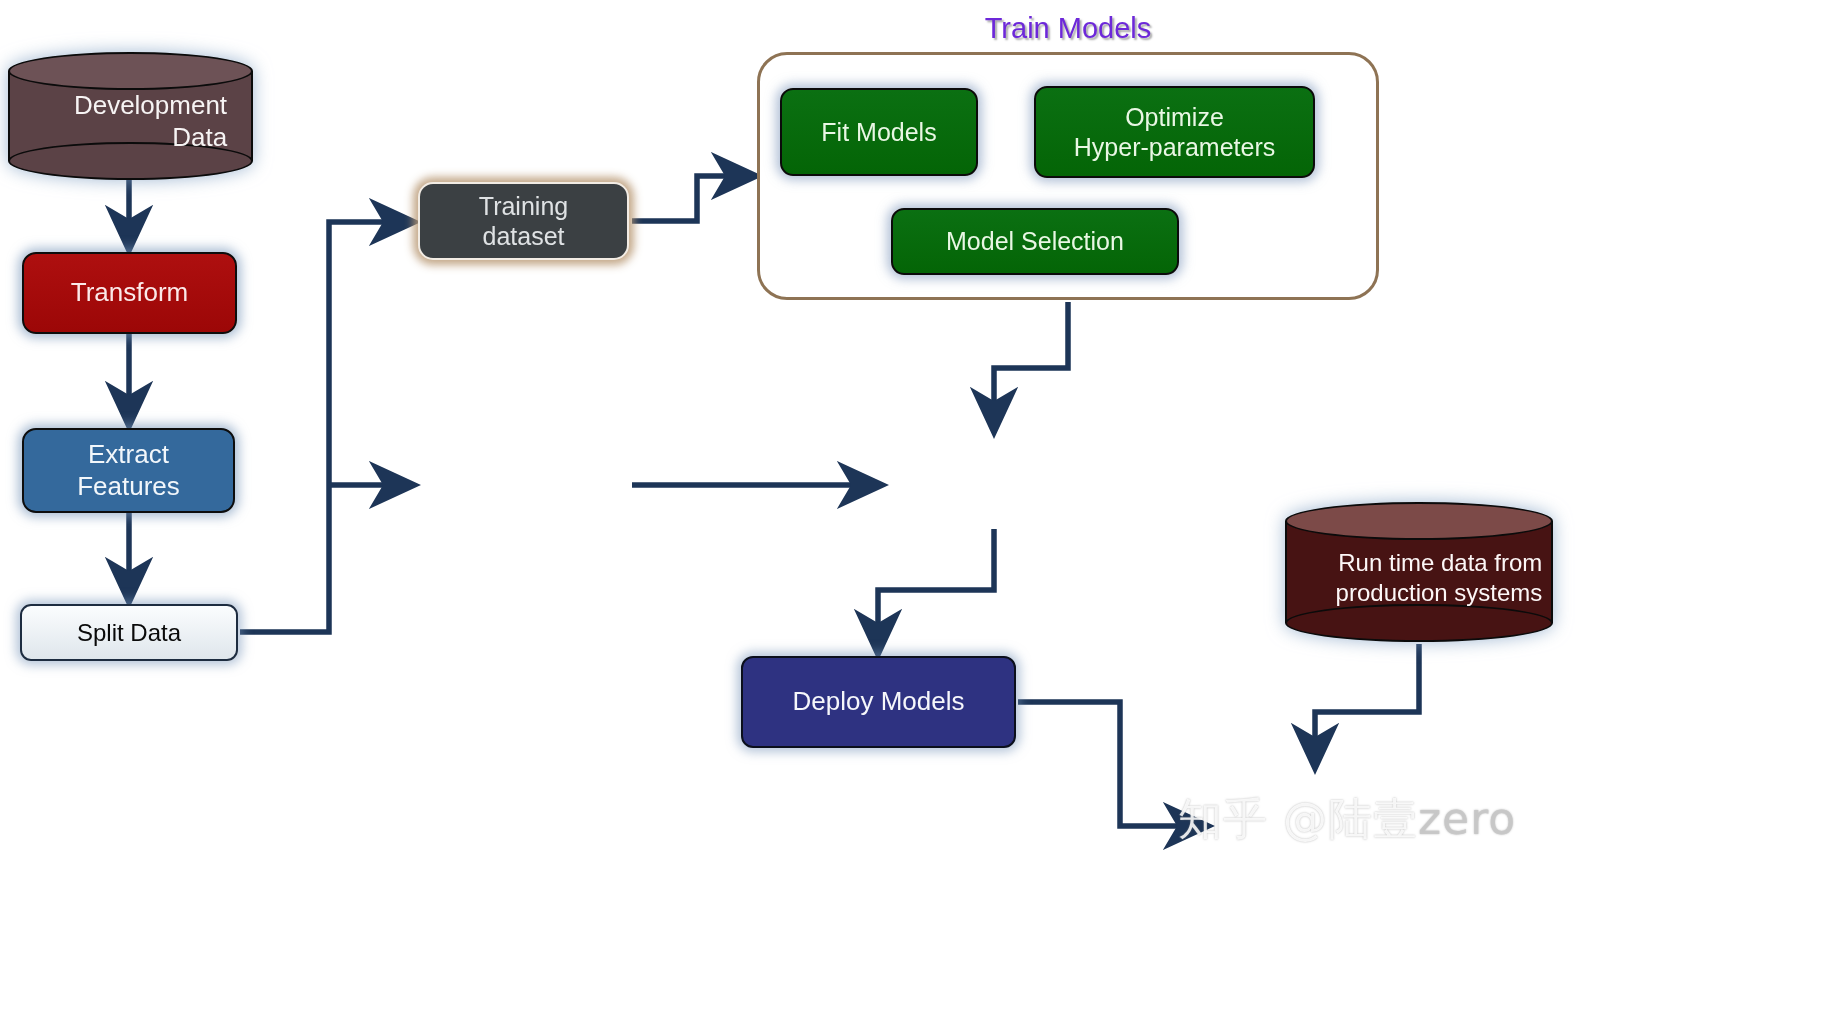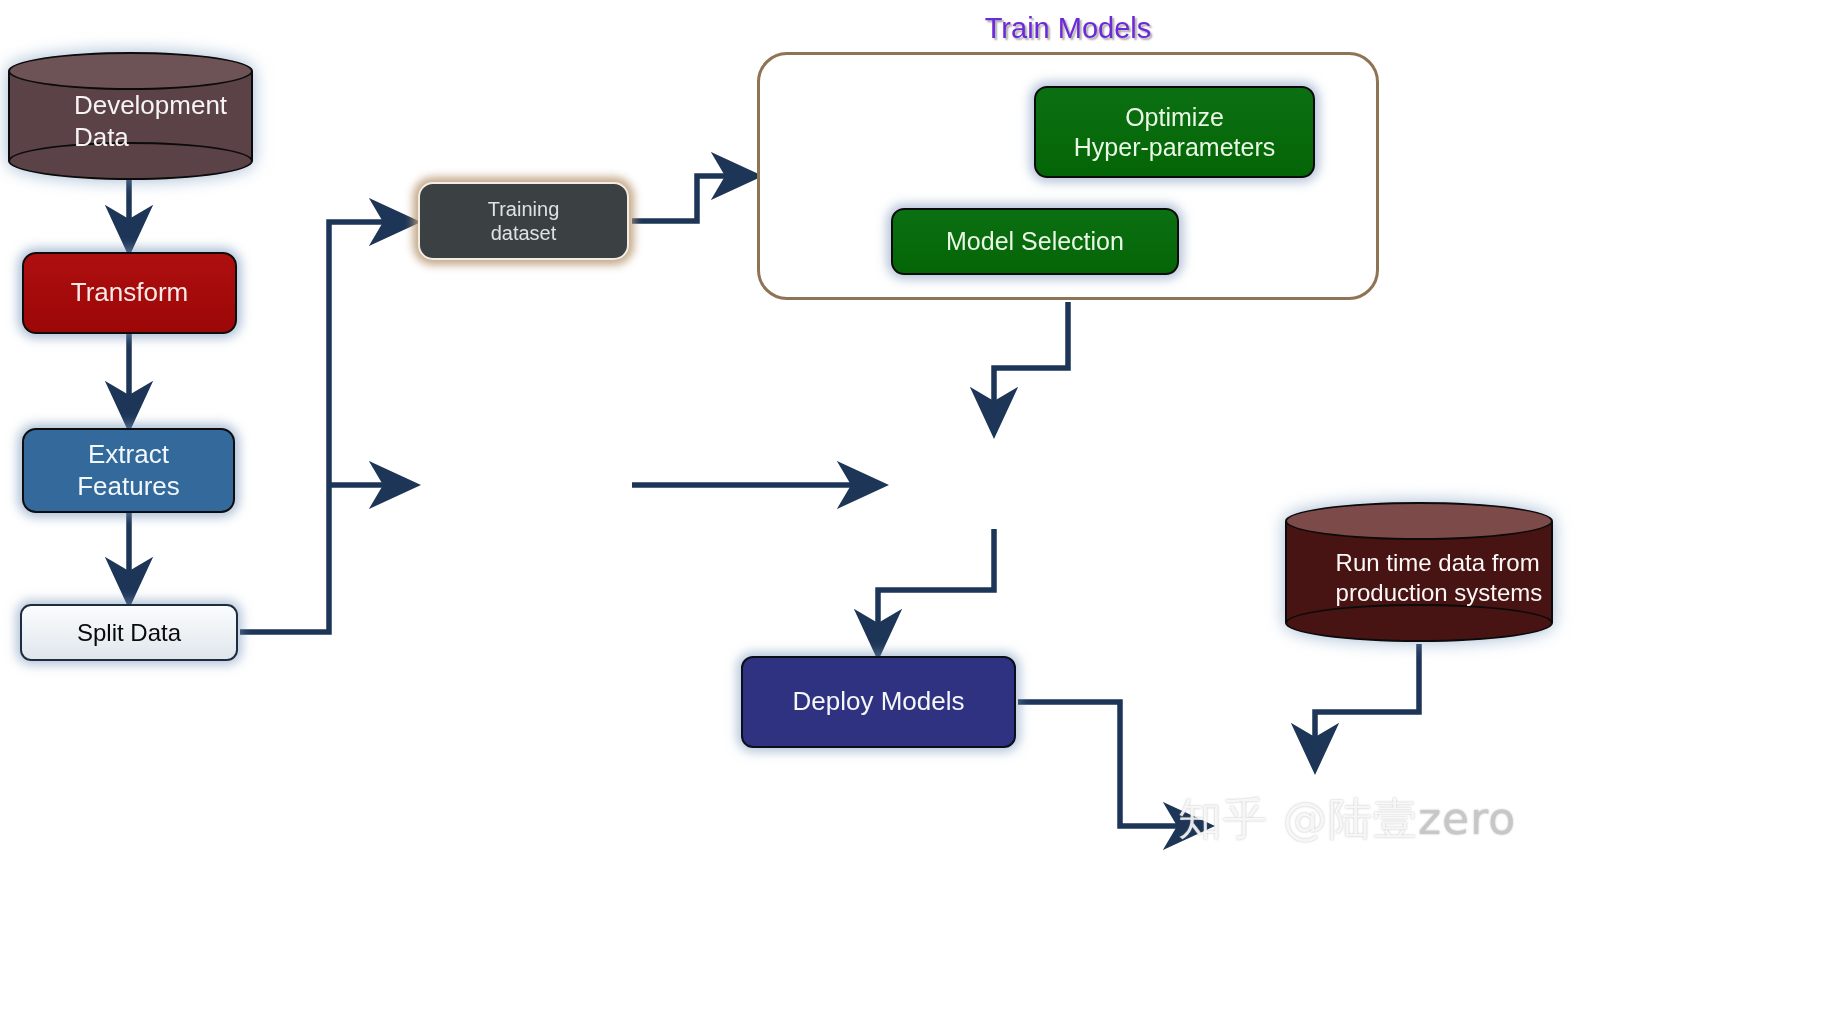--- a/index.html
+++ b/index.html
@@ -62,21 +62,21 @@
     font-size: 24px;
     border: 2.5px solid #1d2c40;
     border-radius: 11px;
     box-shadow: 0 0 11px 4px rgba(120,150,185,0.55);
   }
 
   
   .dataset {
     background: #3b4043;
     color: #dfe2e4;
-    font-size: 20px;
+    font-size: 25px;
     border: 2.5px solid #f2ece4;
     border-radius: 15px;
     box-shadow: 0 0 9px 5px rgba(186,154,117,0.85);
   }
   #n-training { left: 418px; top: 182px; width: 211px; height: 78px; }
   #n-test     { left: 418px; top: 450px; width: 211px; height: 70px; }
 
   
   #group-train {
     position: absolute;
@@ -163,21 +163,21 @@
     position: absolute;
     left: 0; right: 0; top: 0; height: 38px;
     border: 2.5px solid #0b0b0b;
     border-radius: 50%;
     box-sizing: border-box;
   }
   .cyl .cyltext {
     position: absolute;
     left: 0; right: 0; top: 0; bottom: 0;
     display: flex; align-items: center; justify-content: center;
-    text-align: left;
+    text-align: right;
     white-space: pre-line;
     line-height: 1.25;
     padding-left: 40px;
   }
 
   #n-devdata { left: 8px; top: 52px; width: 245px; height: 128px; }
   #n-devdata .body   { background: #5b4246; }
   #n-devdata .bottom { background: #5b4246; }
   #n-devdata .top    { background: #6d5256; }
   #n-devdata .cyltext { color: #f7f4f4; font-size: 26px; padding-top: 10px; }
@@ -272,20 +272,23 @@
 
   <div class="node dataset" id="n-training">
     <span>Training
 dataset</span>
   </div>
 
 
   <div id="label-train">Train Models</div>
   <div id="group-train"></div>
 
+  <div class="node greenbox" id="n-fit">
+    <span>Fit Models</span>
+  </div>
   <div class="node greenbox" id="n-optimize">
     <span>Optimize
 Hyper-parameters</span>
   </div>
   <div class="node greenbox" id="n-modelsel">
     <span>Model Selection</span>
   </div>
 
 
   <div class="node" id="n-deploy">

